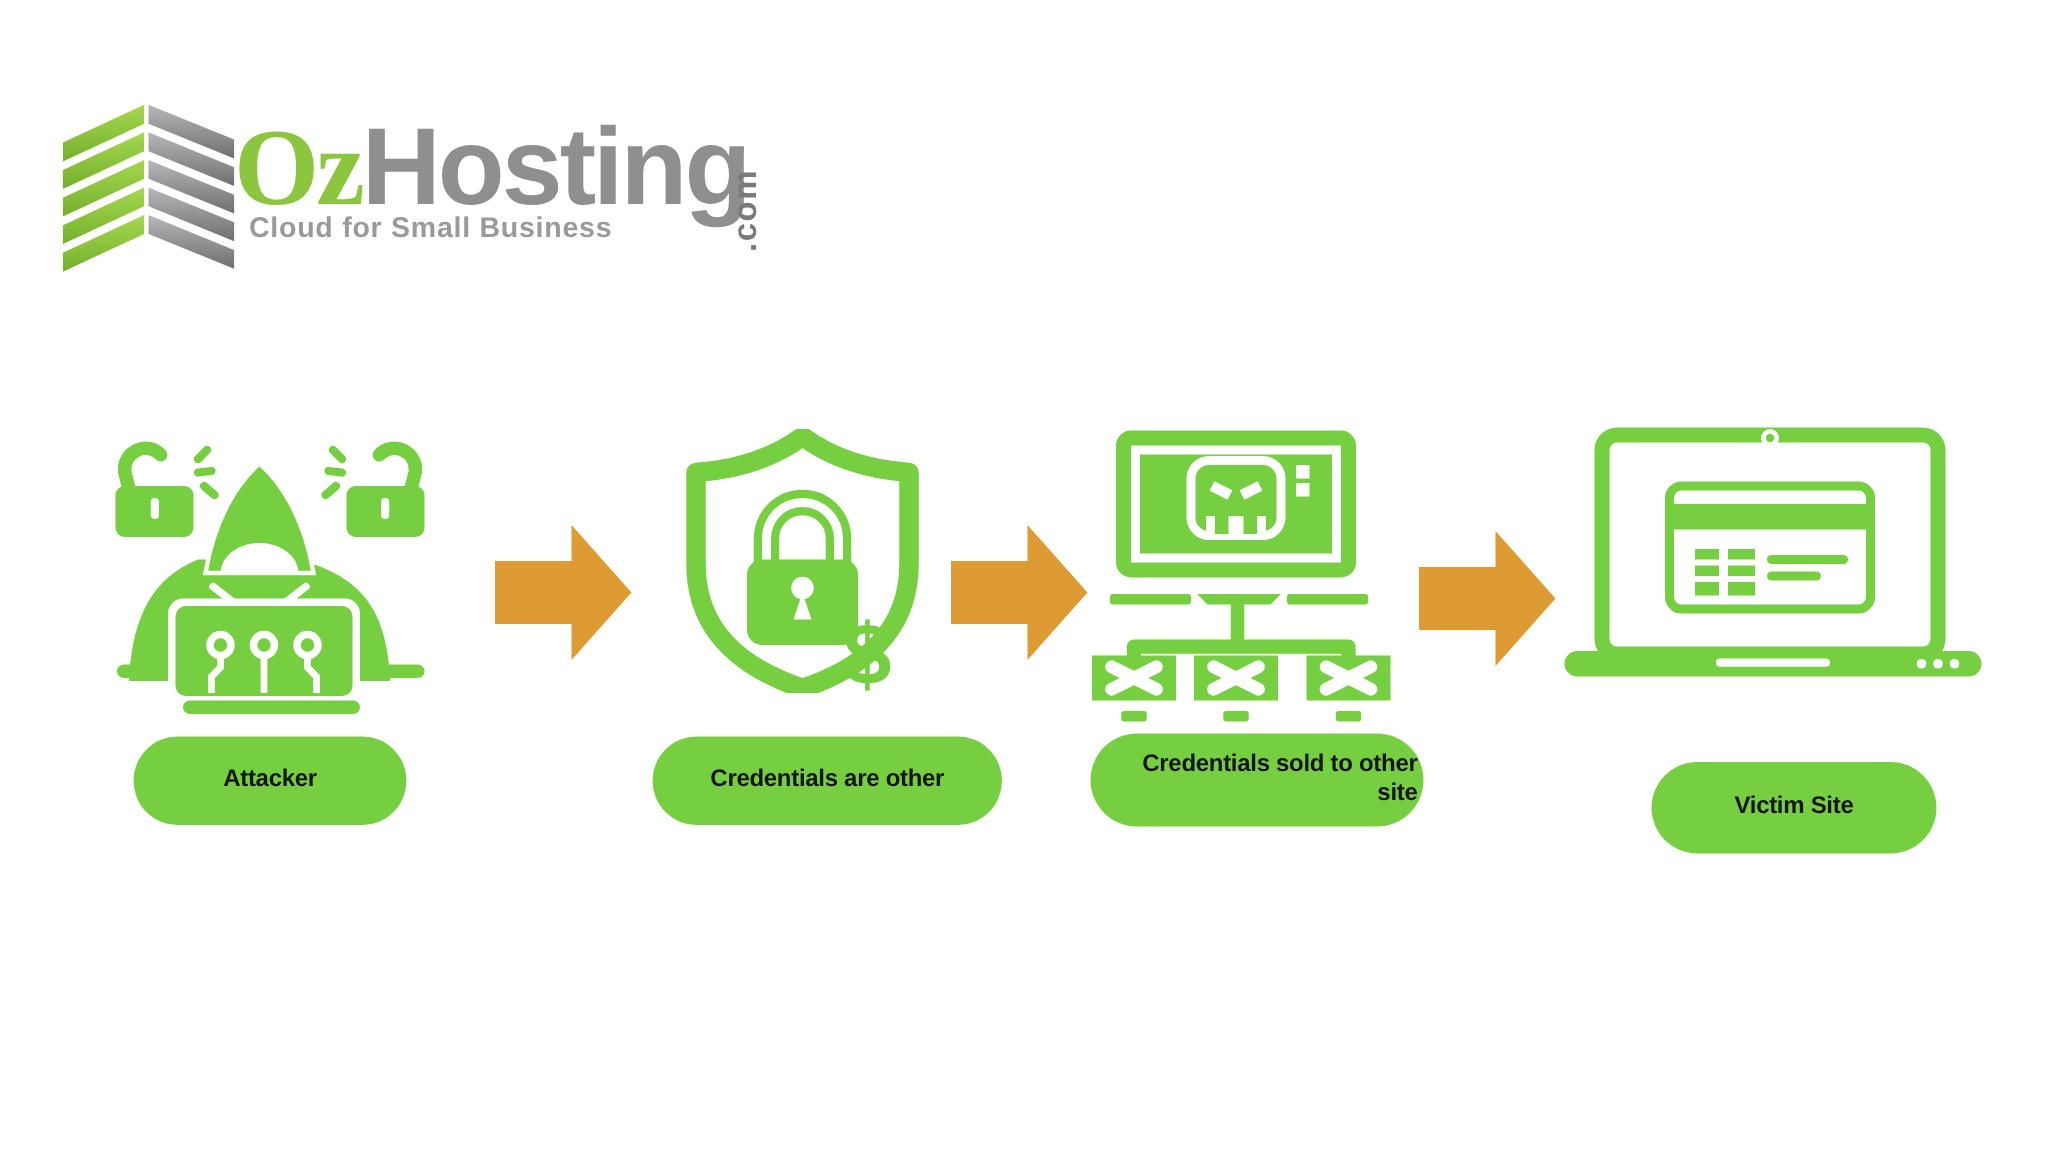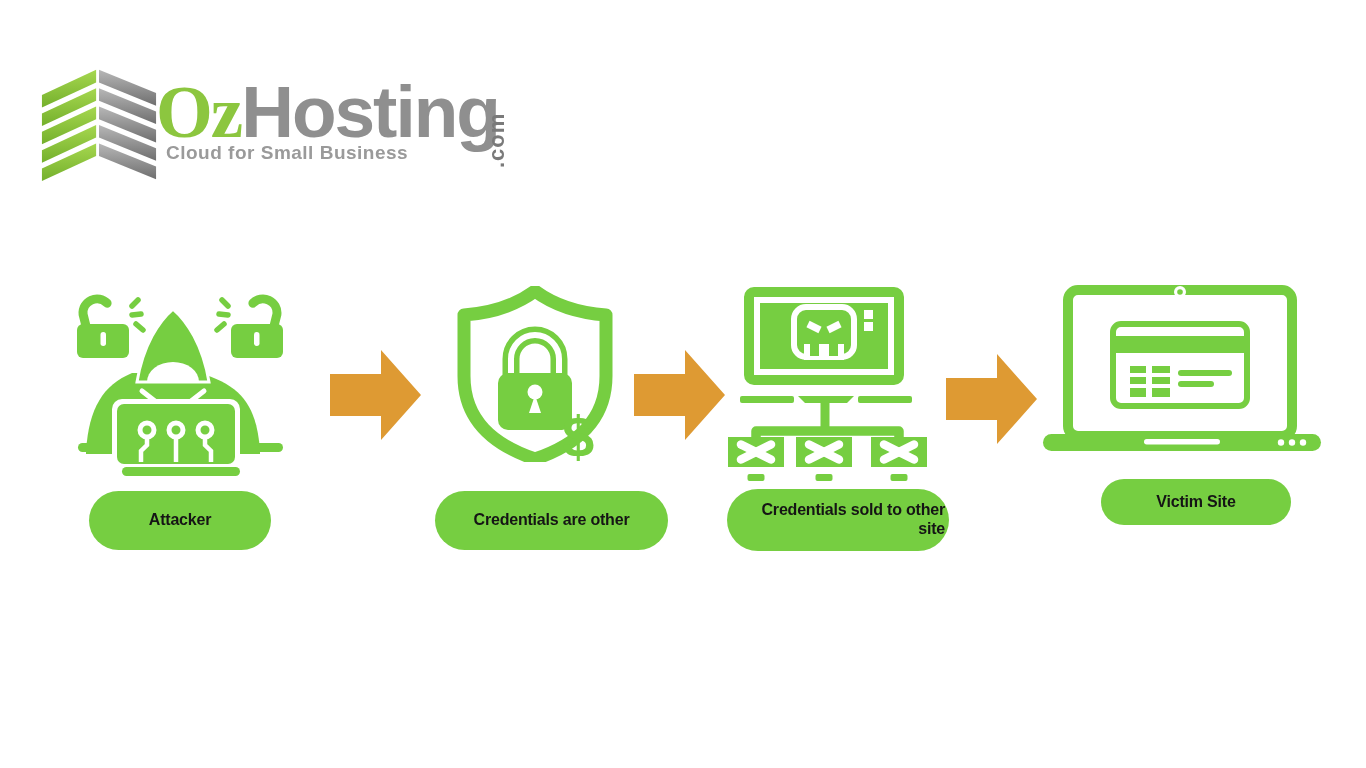--- a/index.html
+++ b/index.html
@@ -40,21 +40,21 @@
   
   .pill{
     background:#76ce41;border-radius:31px;color:#151515;
     display:flex;align-items:center;justify-content:center;text-align:center;
     font-size:16px;font-weight:bold;letter-spacing:-0.2px;line-height:1.18;
     padding:0 4px;box-sizing:border-box;
   }
   .pill1{left:89px;top:491px;width:182px;height:59px;}
   .pill2{left:435px;top:491px;width:233px;height:59px;}
   .pill3{left:727px;top:489px;width:222px;height:62px;text-align:right;}
-  .pill4{left:1101px;top:479px;width:190px;height:46px;}
+  .pill4{left:1101px;top:508px;width:190px;height:61px;}
 </style>
 </head>
 <body>
 
 <div>
 
   <div class="abs">
     <svg class="abs logo-mark" viewBox="0 0 130 122">
       <defs>
         <linearGradient id="gGreen" x1="0" y1="0" x2="0" y2="1">

